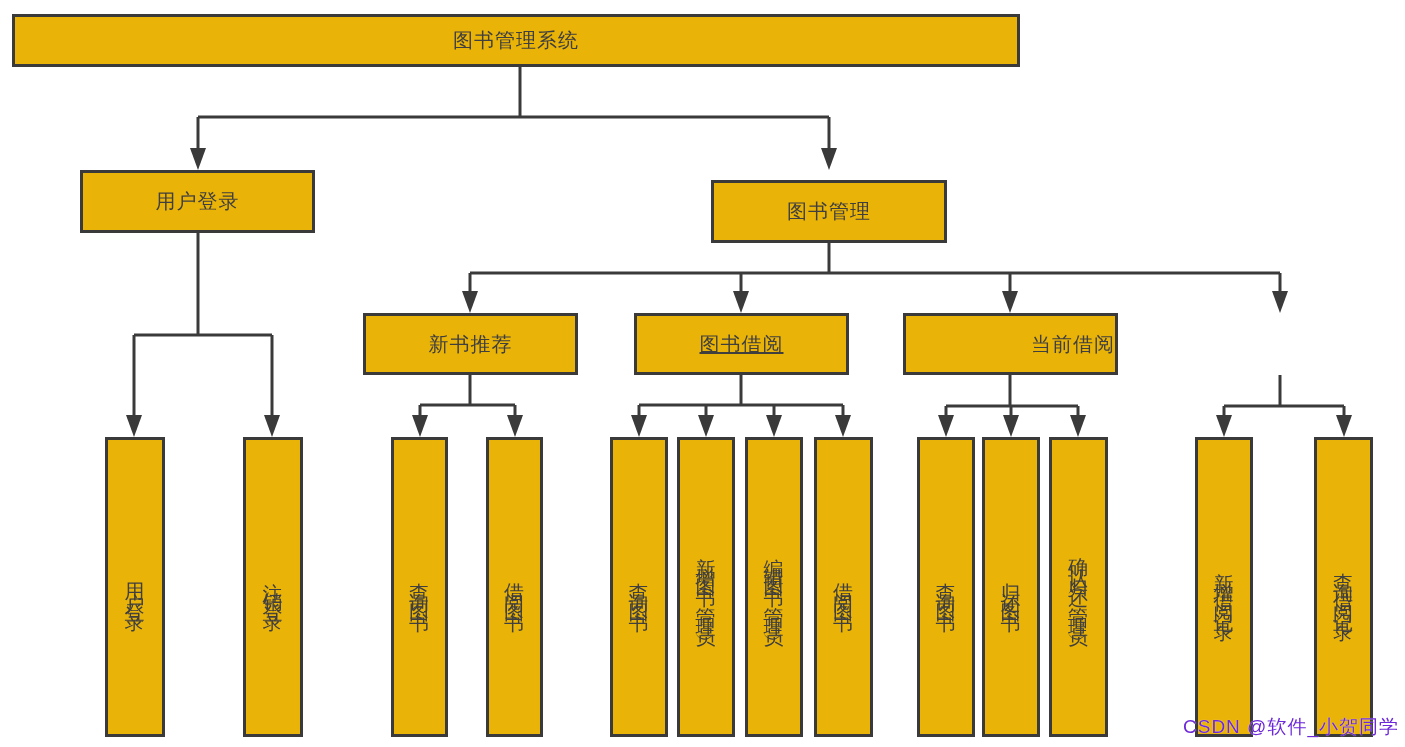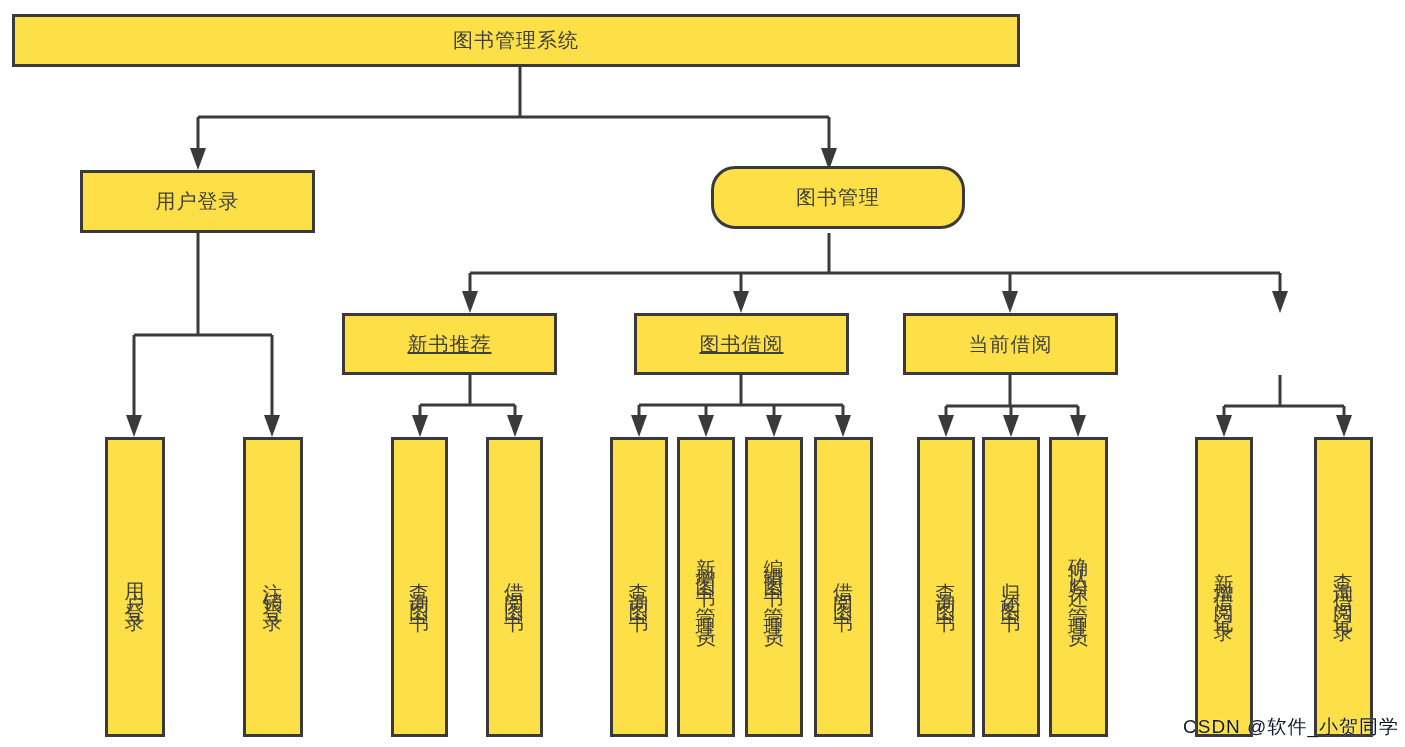--- a/index.html
+++ b/index.html
@@ -17,21 +17,21 @@
   }
   .connectors {
     position: absolute;
     left: 0;
     top: 0;
     z-index: 1;
   }
   .box {
     position: absolute;
     box-sizing: border-box;
-    background: #fde047;
+    background: #eab308;
     border: 3px solid #3a3a3a;
     display: flex;
     align-items: center;
     justify-content: center;
     z-index: 2;
     color: #3f3f3f;
   }
   .box.h .label {
     font-size: 20px;
     letter-spacing: 1px;
@@ -42,26 +42,26 @@
     text-orientation: mixed;
     font-size: 20px;
     letter-spacing: 10px;
     line-height: 1;
     white-space: nowrap;
   }
   
   .node-root       { left: 12px;   top: 14px;  width: 1008px; height: 53px; }
   
   .node-user-login { left: 80px;   top: 170px; width: 235px;  height: 63px; }
-  .node-book-mgmt  { left: 711px;  top: 166px; width: 254px;  height: 63px; border-radius: 24px; }
+  .node-book-mgmt  { left: 711px;  top: 180px; width: 236px;  height: 63px; }
   
   .node-l3 { top: 313px; width: 215px; height: 62px; }
-  .node-new-book-rec   { left: 342px; text-decoration: underline;  }
+  .node-new-book-rec   { left: 363px;  }
   .node-book-borrow    { left: 634px; text-decoration: underline;  }
-  .node-current-borrow { left: 903px;  }
+  .node-current-borrow { left: 903px; justify-content: flex-end;  }
   .node-borrow-records { left: 1173px; }
   
   .leaf { top: 437px; width: 58px; height: 300px; }
   .leaf-user-login     { left: 105px;  width: 60px; }
   .leaf-logout         { left: 243px;  width: 60px; }
   .leaf-query-book-1   { left: 391px;  width: 57px; }
   .leaf-borrow-book-1  { left: 486px;  width: 57px; }
   .leaf-query-book-2   { left: 610px;  }
   .leaf-add-book       { left: 677px;  }
   .leaf-edit-book      { left: 745px;  }
@@ -72,21 +72,21 @@
   .leaf-add-record     { left: 1195px; }
   .leaf-query-record   { left: 1314px; width: 59px; }
 
   .watermark {
     position: absolute;
     left: 1183px;
     top: 714px;
     z-index: 5;
     font-size: 19px;
     font-weight: 500;
-    color: #0f172a;
+    color: #6d28d9;
     letter-spacing: 1px;
     white-space: nowrap;
     text-shadow: 0 0 1px rgba(255,255,255,0.8);
   }
 </style>
 </head>
 <body>
 
 <div class="canvas">
 

